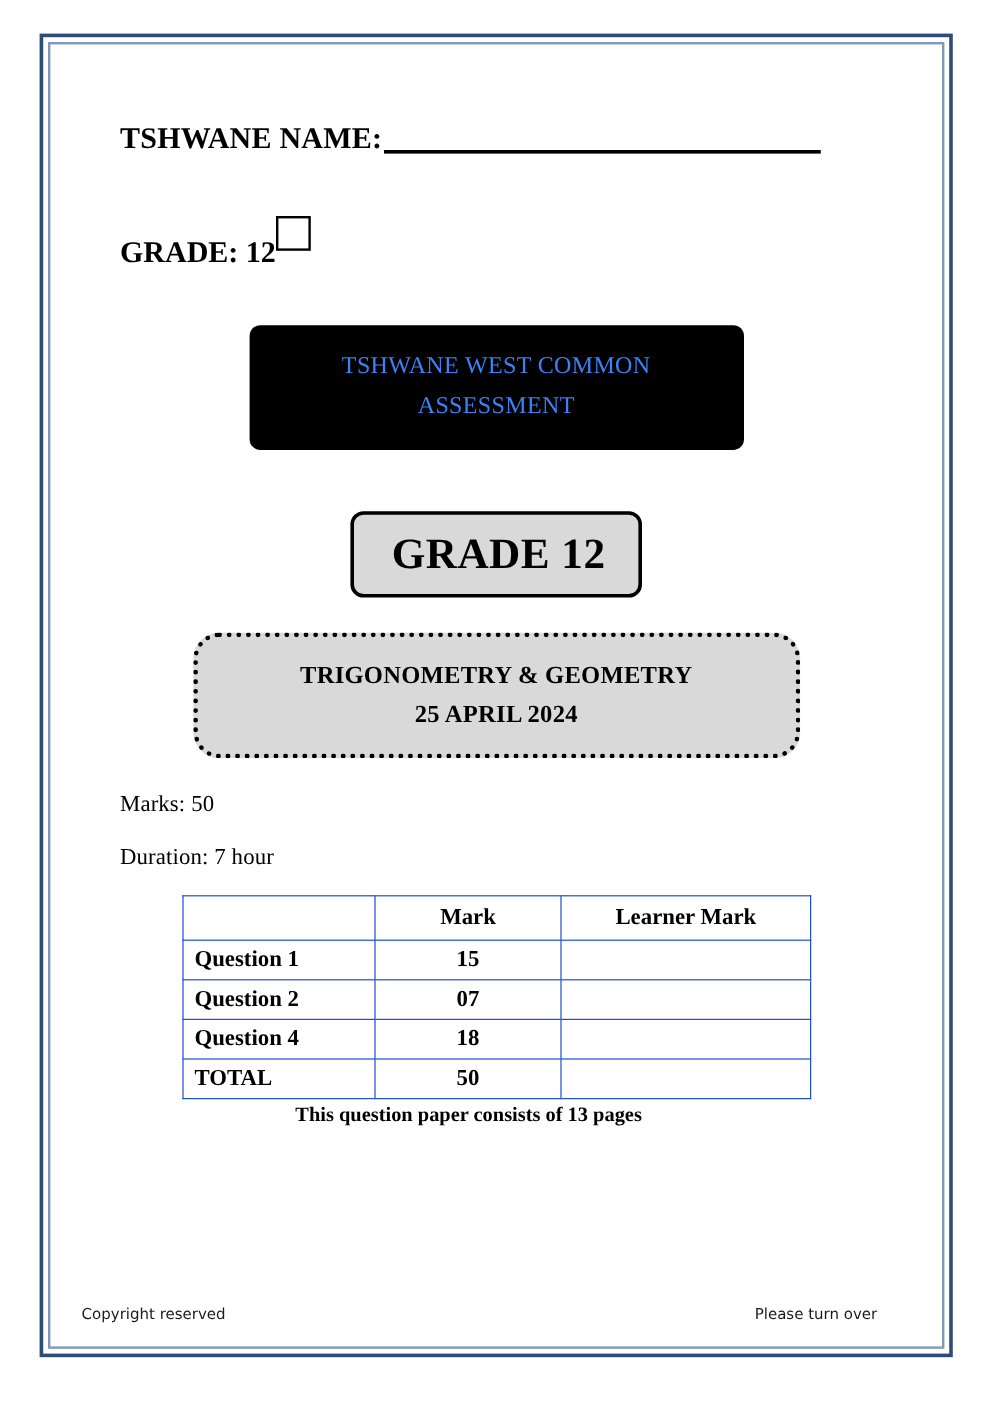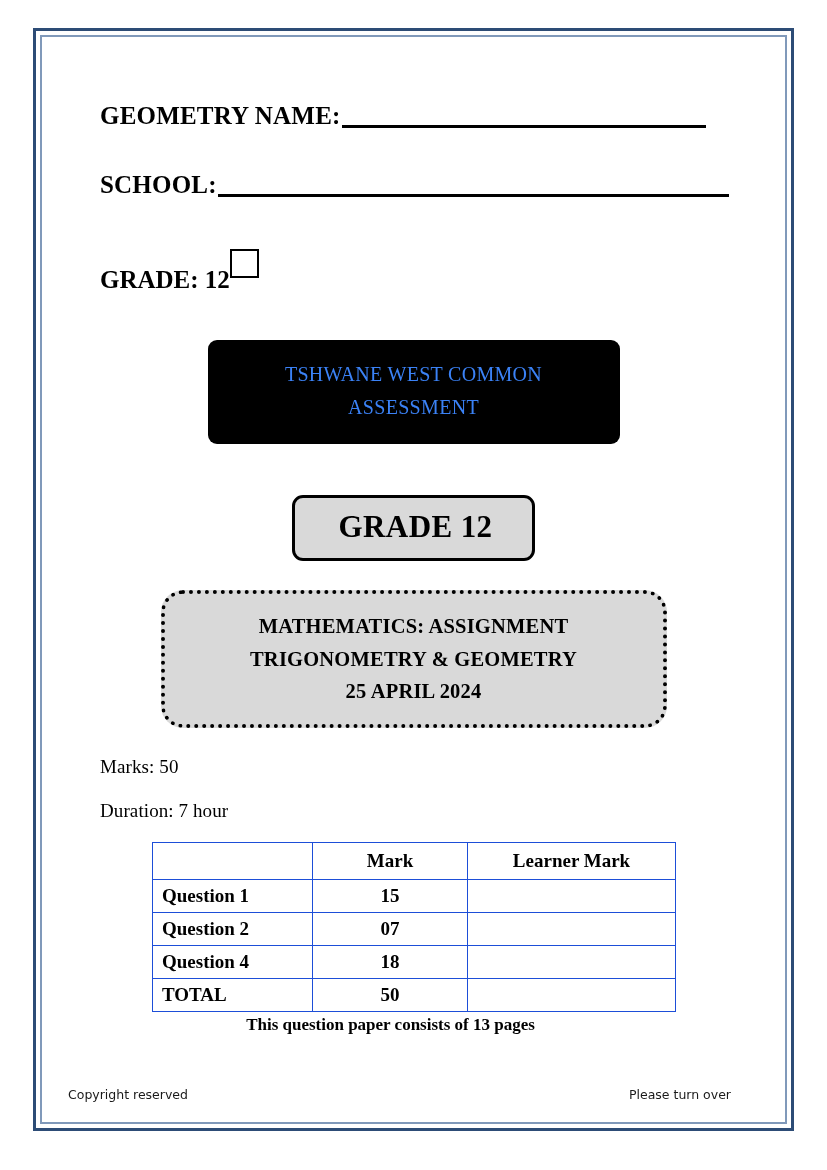--- a/index.html
+++ b/index.html
@@ -108,21 +108,21 @@
   
   .banner-grade {
     margin: 51px auto 0 auto;
     width: 243px;
     background: #d9d9d9;
     border: 3.5px solid #000;
     border-radius: 11px;
     box-sizing: border-box;
     text-align: center;
     font-weight: bold;
-    font-size: 31px;
+    font-size: 36px;
     padding: 11px 4px 13px 8px;
     letter-spacing: 0.4px;
   }
 
   
   .banner-subject {
     margin: 29px auto 0 auto;
     width: 506px;
     background: #d9d9d9;
     border: 4px dotted #000;
@@ -197,44 +197,39 @@
 </style>
 </head>
 <body>
 
 <div class="page-frame">
   <div class="page-frame-inner"></div>
 
   <div class="page-content">
 
     <div class="fill-row fill-row-learner">
-      <span class="fill-label">GEOMETRY NAME:</span>
+      <span class="fill-label">TSHWANE NAME:</span>
       <span class="fill-line short"></span>
     </div>
 
-    <div class="fill-row fill-row-school">
-      <span class="fill-label">SCHOOL:</span>
-      <span class="fill-line"></span>
-    </div>
 
     <div class="grade-row">
       <span class="grade-text">GRADE: 12</span>
       <span class="grade-checkbox"></span>
     </div>
 
     <div class="banner-black">
       <span>TSHWANE WEST COMMON</span>
       <br>
       <span>ASSESSMENT</span>
     </div>
 
     <div class="banner-grade">GRADE 12</div>
 
     <div class="banner-subject">
-      <span class="sline">MATHEMATICS: ASSIGNMENT</span>
       <span class="sline">TRIGONOMETRY &amp; GEOMETRY</span>
       <span class="sline">25 APRIL 2024</span>
     </div>
 
     <div class="meta-line meta-marks">Marks:   50</div>
     <div class="meta-line meta-duration">Duration: 7 hour</div>
 
     <div class="marks-table-wrap">
       <table class="marks-table">
         <thead>

